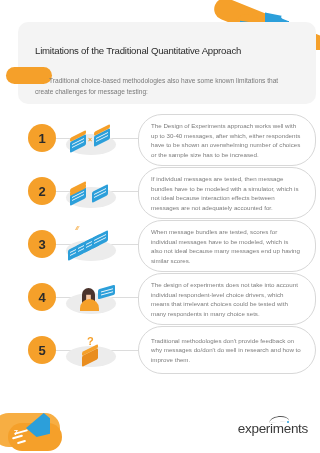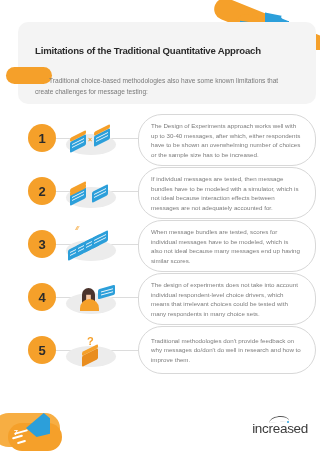--- a/index.html
+++ b/index.html
@@ -85,21 +85,21 @@
     height: 17px;
     background: #F5A02A;
     border-radius: 9px;
   }
   .hero-title {
     position: absolute;
     top: 45px;
     left: 35px;
     right: 14px;
     font-size: 9.6px;
-    font-weight: bold;
+    font-weight: normal;
     letter-spacing: -0.2px;
     color: #2b2b2b;
     line-height: 12px;
   }
   .hero-body {
     position: absolute;
     top: 76px;
     left: 35px;
     right: 38px;
     font-size: 6.6px;
@@ -445,13 +445,13 @@
   <div class="blob-b"></div>
   <div class="blob-trail t1"></div>
   <div class="blob-trail t2"></div>
   <div class="blob-trail t3"></div>
   <div class="blob-arrow"></div>
 </div>
 <div class="page-num">7</div>
 
 <div class="brand-swoosh"></div>
 <div class="brand-dot"></div>
-<div class="brand">increased</div>
+<div class="brand">experiments</div>
 
 </body></html>

